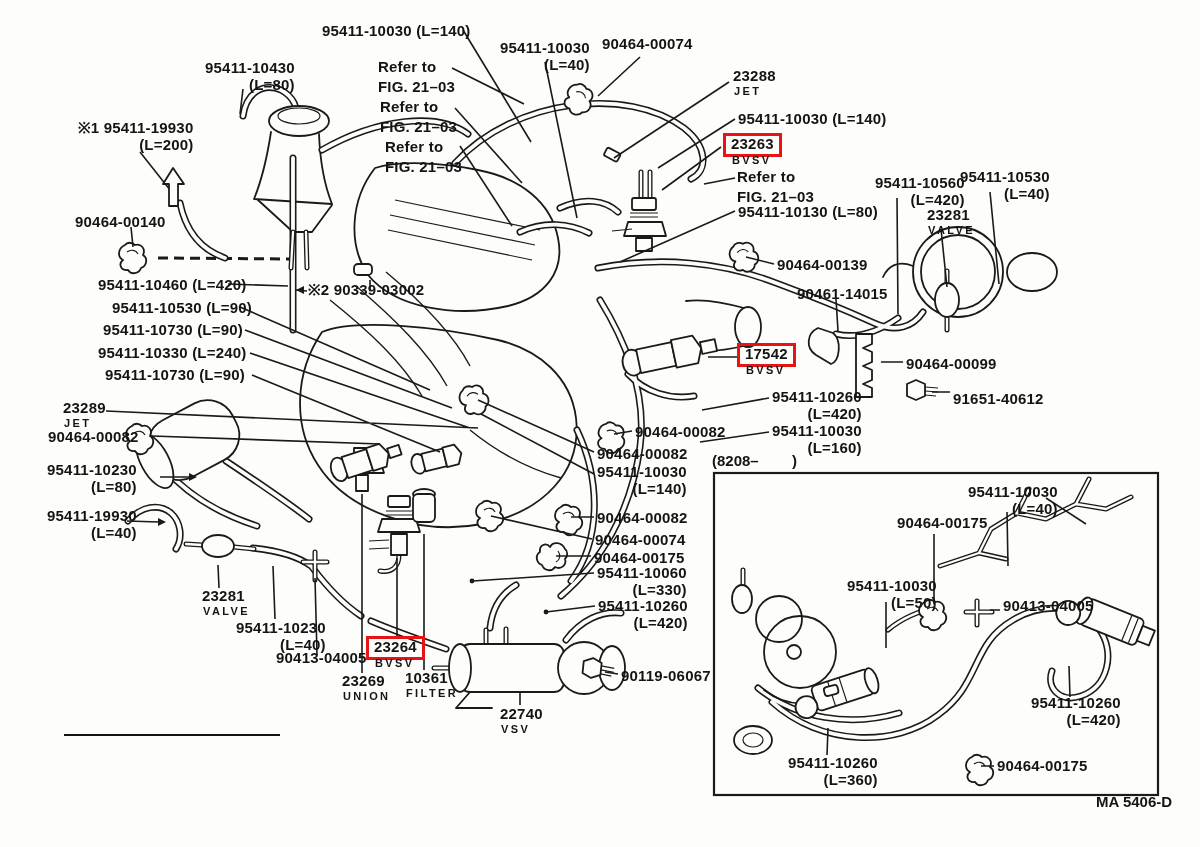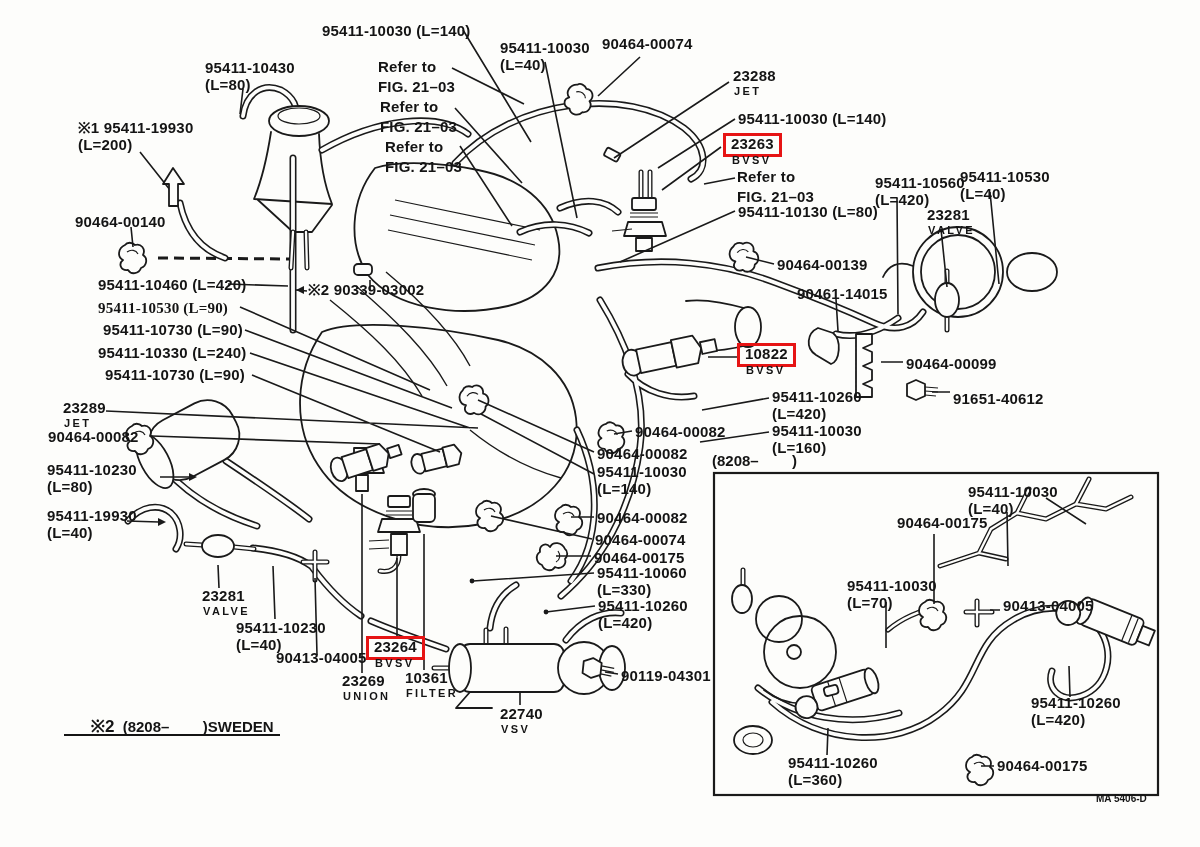--- a/index.html
+++ b/index.html
@@ -15,34 +15,34 @@
   .to{stroke:#1a1a1a;stroke-width:7;fill:none;stroke-linecap:round;}
   .ti{stroke:#fdfdfb;stroke-width:3.8;fill:none;stroke-linecap:round;}
   .to5{stroke:#1a1a1a;stroke-width:5;fill:none;stroke-linecap:round;}
   .ti2{stroke:#fdfdfb;stroke-width:2.3;fill:none;stroke-linecap:round;}
   .ld{stroke:#1a1a1a;stroke-width:1.6;fill:none;}
   .dash{stroke:#1a1a1a;stroke-width:3;fill:none;stroke-dasharray:10 6;}
   .fill{fill:#1a1a1a;stroke:none;}
   
   .lbl{position:absolute;color:#141414;font-weight:bold;font-size:15px;line-height:1.1;
        letter-spacing:.2px;white-space:pre;}
-  .lbl .s{display:block;text-align:left;}
+  .lbl .s{display:block;text-align:right;}
   .lbl.name .s{font-size:11px;letter-spacing:2.4px;text-align:left;padding-left:1px;margin-top:0;}
   .lbl.ref{line-height:1.3;}
   .lbl.ref .s{text-align:right;}
   .lbl.hl .box{display:inline-block;border:3px solid #e61414;padding:0 5px 1px 5px;margin:-3px 0 0 -8px;}
   .lbl.hl .s{margin-top:-3px;}
   
   #footnotes{position:absolute;left:64px;top:696px;color:#141414;}
   .frow{height:21px;white-space:pre;}
   .fmark{display:inline-block;width:32px;font-weight:bold;font-size:17px;}
   .ftext{font-weight:bold;font-size:15px;}
   #frule{position:absolute;left:64px;top:734px;width:216px;border-bottom:2.5px solid #141414;}
   #inset-header{position:absolute;left:712px;top:452px;font-weight:bold;font-size:15px;color:#141414;white-space:pre;}
-  #figure-code{position:absolute;left:1096px;top:793px;font-weight:bold;font-size:10px;color:#141414;}
+  #figure-code{position:absolute;left:1096px;top:793px;font-weight:bold;font-size:15px;color:#141414;}
 </style>
 </head>
 <body>
 
 <div id="stage">
 
   <svg id="art" width="1200" height="847" viewBox="0 0 1200 847">
     <defs>
       <path id="hoseP" fill="none" d="
         M243,116 C246,94 262,82 281,90 C294,97 298,108 296,118
@@ -250,25 +250,25 @@
       <div class="lbl ref" style="left: 737px; top: 167px;"><span class="t">Refer to</span><span class="s">FIG. 21–03</span></div>
       <div class="lbl len" style="left: 856px; top: 175px; margin-left: 19px;"><span class="t">95411-10560</span><span class="s">(L=420)</span></div>
       <div class="lbl len" style="left: 960px; top: 169px;"><span class="t">95411-10530</span><span class="s">(L=40)</span></div>
       <div class="lbl" style="left: 738px; top: 204px;"><span class="t">95411-10130 (L=80)</span></div>
       <div class="lbl name" style="left: 927px; top: 207px;"><span class="t">23281</span><span class="s">VALVE</span></div>
       <div class="lbl" style="left: 75px; top: 214px;"><span class="t">90464-00140</span></div>
       <div class="lbl" style="left: 777px; top: 257px;"><span class="t">90464-00139</span></div>
       <div class="lbl" style="left: 797px; top: 286px;"><span class="t">90461-14015</span></div>
       <div class="lbl" style="left: 98px; top: 277px;"><span class="t">95411-10460 (L=420)</span></div>
       <div class="lbl" style="left: 308px; top: 282px;"><span class="t">※2 90339-03002</span></div>
-      <div class="lbl" style="left: 98px; top: 300px; font-family: Liberation Serif, serif;"><span class="t">95411-10530 (L=90)</span></div>
+      <div class="lbl" style="left: 112px; top: 300px;"><span class="t">95411-10530 (L=90)</span></div>
       <div class="lbl" style="left: 103px; top: 322px;"><span class="t">95411-10730 (L=90)</span></div>
       <div class="lbl" style="left: 98px; top: 345px;"><span class="t">95411-10330 (L=240)</span></div>
       <div class="lbl" style="left: 105px; top: 367px;"><span class="t">95411-10730 (L=90)</span></div>
-      <div class="lbl name hl" style="left: 745px; top: 346px;"><span class="box"><span class="t">10822</span></span><span class="s">BVSV</span></div>
+      <div class="lbl name hl" style="left: 745px; top: 346px;"><span class="box"><span class="t">17542</span></span><span class="s">BVSV</span></div>
       <div class="lbl" style="left: 906px; top: 356px;"><span class="t">90464-00099</span></div>
       <div class="lbl" style="left: 953px; top: 391px;"><span class="t">91651-40612</span></div>
       <div class="lbl name" style="left: 63px; top: 400px;"><span class="t">23289</span><span class="s">JET</span></div>
       <div class="lbl" style="left: 48px; top: 429px;"><span class="t">90464-00082</span></div>
       <div class="lbl len" style="left: 772px; top: 389px;"><span class="t">95411-10260</span><span class="s">(L=420)</span></div>
       <div class="lbl len" style="left: 772px; top: 423px;"><span class="t">95411-10030</span><span class="s">(L=160)</span></div>
       <div class="lbl" style="left: 635px; top: 424px;"><span class="t">90464-00082</span></div>
       <div class="lbl" style="left: 597px; top: 446px;"><span class="t">90464-00082</span></div>
       <div class="lbl len" style="left: 597px; top: 464px;"><span class="t">95411-10030</span><span class="s">(L=140)</span></div>
       <div class="lbl len" style="left: 47px; top: 462px;"><span class="t">95411-10230</span><span class="s">(L=80)</span></div>
@@ -278,32 +278,29 @@
       <div class="lbl" style="left: 594px; top: 550px;"><span class="t">90464-00175</span></div>
       <div class="lbl len" style="left: 597px; top: 565px;"><span class="t">95411-10060</span><span class="s">(L=330)</span></div>
       <div class="lbl len" style="left: 598px; top: 598px;"><span class="t">95411-10260</span><span class="s">(L=420)</span></div>
       <div class="lbl name" style="left: 202px; top: 588px;"><span class="t">23281</span><span class="s">VALVE</span></div>
       <div class="lbl len" style="left: 236px; top: 620px;"><span class="t">95411-10230</span><span class="s">(L=40)</span></div>
       <div class="lbl" style="left: 276px; top: 650px;"><span class="t">90413-04005</span></div>
       <div class="lbl name hl" style="left: 374px; top: 639px;"><span class="box"><span class="t">23264</span></span><span class="s">BVSV</span></div>
       <div class="lbl name" style="left: 342px; top: 673px;"><span class="t">23269</span><span class="s">UNION</span></div>
       <div class="lbl name" style="left: 405px; top: 670px;"><span class="t">10361</span><span class="s">FILTER</span></div>
       <div class="lbl name" style="left: 500px; top: 706px;"><span class="t">22740</span><span class="s">VSV</span></div>
-      <div class="lbl" style="left: 621px; top: 668px;"><span class="t">90119-04301</span></div>
+      <div class="lbl" style="left: 621px; top: 668px;"><span class="t">90119-06067</span></div>
       <div class="lbl len" style="left: 968px; top: 484px;"><span class="t">95411-10030</span><span class="s">(L=40)</span></div>
       <div class="lbl" style="left: 897px; top: 515px;"><span class="t">90464-00175</span></div>
-      <div class="lbl len" style="left: 847px; top: 578px;"><span class="t">95411-10030</span><span class="s">(L=70)</span></div>
+      <div class="lbl len" style="left: 847px; top: 578px;"><span class="t">95411-10030</span><span class="s">(L=50)</span></div>
       <div class="lbl" style="left: 1003px; top: 598px;"><span class="t">90413-04005</span></div>
       <div class="lbl len" style="left: 1031px; top: 695px;"><span class="t">95411-10260</span><span class="s">(L=420)</span></div>
       <div class="lbl len" style="left: 788px; top: 755px;"><span class="t">95411-10260</span><span class="s">(L=360)</span></div>
       <div class="lbl" style="left: 997px; top: 758px;"><span class="t">90464-00175</span></div>
     </div>
 
   <div id="inset-header">(8208–        )</div>
   <div id="figure-code">MA 5406-D</div>
 
   <div id="footnotes">
-    <div class="frow">
-      <span class="fmark">※2</span><span class="ftext">(8208–        )</span><span class="ftext">SWEDEN</span>
-    </div>
   </div>
   <div id="frule"></div>
 </div>
 
 </body></html>

